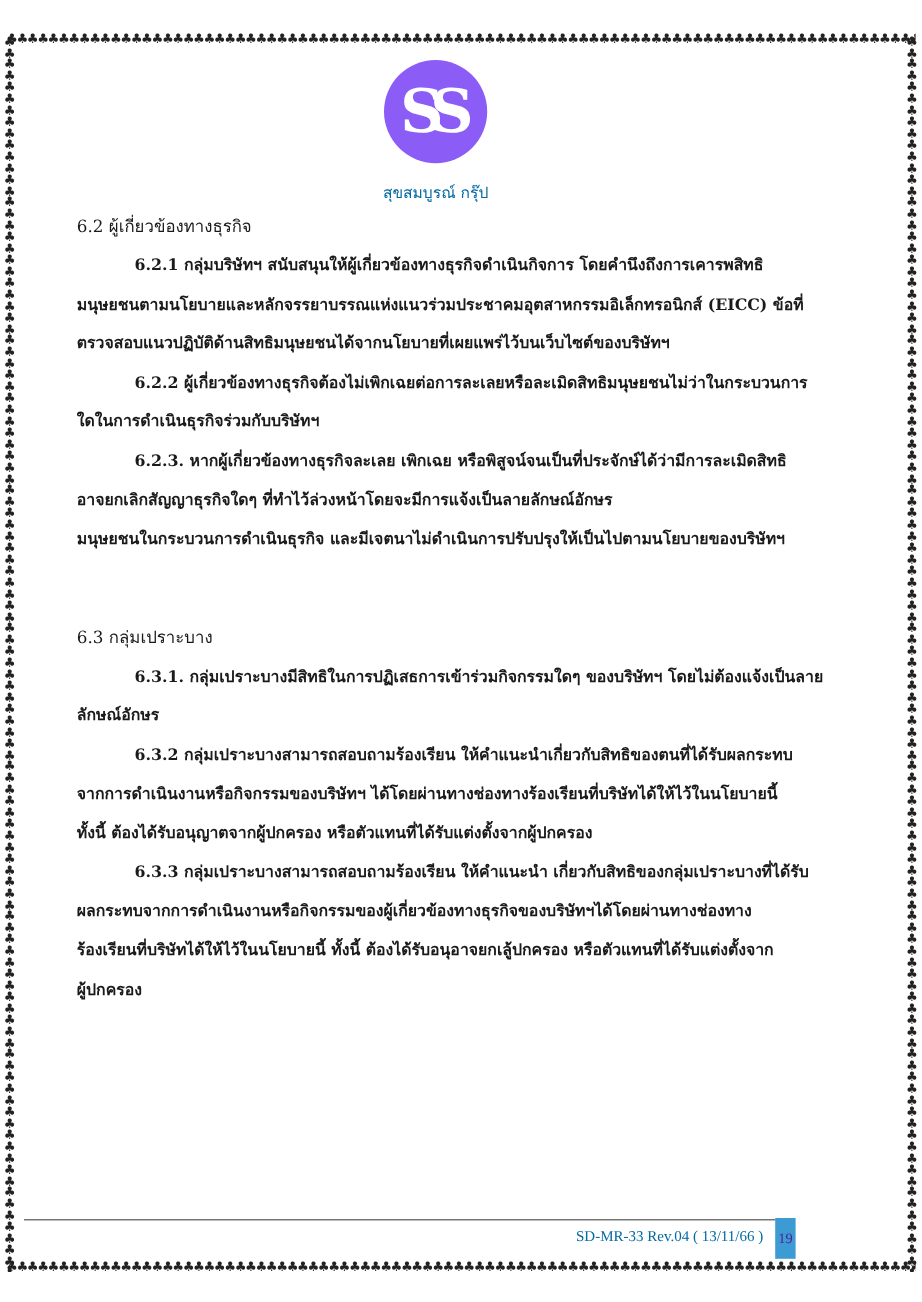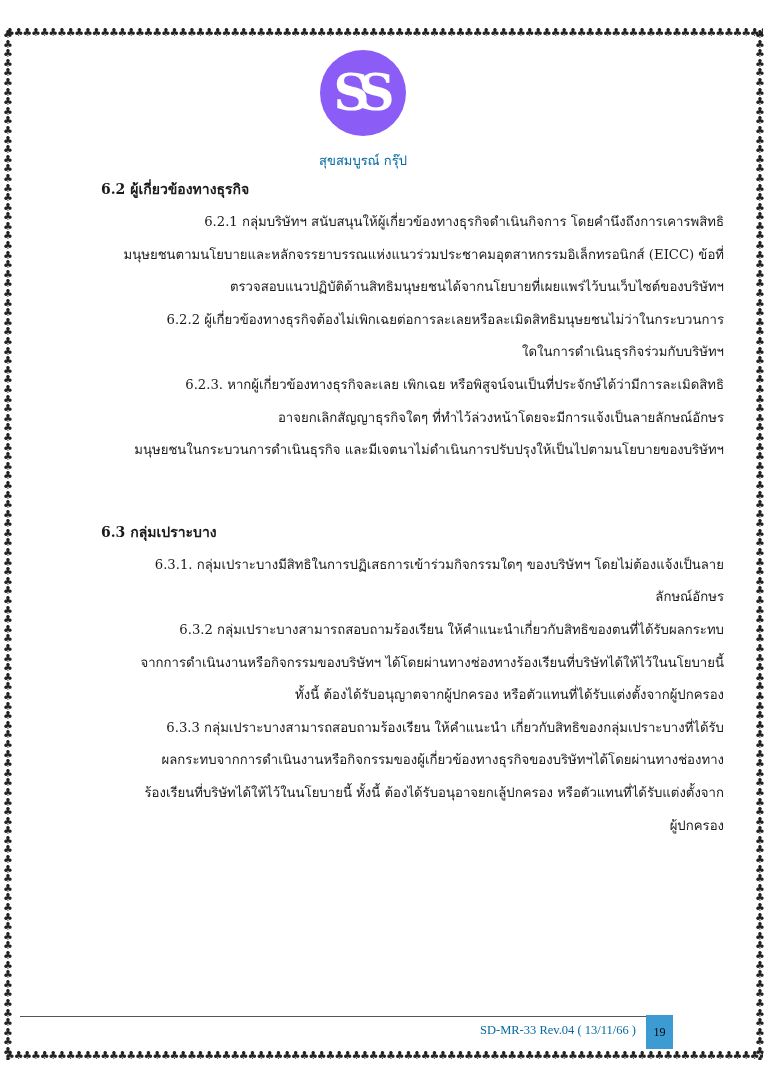--- a/index.html
+++ b/index.html
@@ -26,34 +26,34 @@
   .logo-ss {
     position: absolute; left: 0; top: 0; width: 86px; height: 86px; text-align: center;
     line-height: 86px; font-family: "DejaVu Serif", serif; font-weight: bold; font-size: 50px;
     color: #ffffff; letter-spacing: -10px; text-indent: -8px;
   }
   .logo-caption {
     position: absolute; left: 300px; top: 150px; width: 126px; text-align: center;
     font-family: "DejaVu Sans", sans-serif; font-size: 13px; color: #0369a1;
   }
   .content { position: absolute; left: 64px; top: 172px; width: 660px; }
-  .heading { font-weight: bold; font-size: 14px; line-height: 34px; height: 34px; margin-left: 37px; }
-  .para { font-size: 13.2px; line-height: 32.6px; text-align: right; }
+  .heading { font-weight: normal; font-size: 14px; line-height: 34px; height: 34px; }
+  .para { font-size: 13.2px; line-height: 32.6px; text-align: left; font-weight: bold; }
   .para .indent { display: inline-block; width: 48px; }
   .gap { height: 48px; }
   .footer-line {
     position: absolute; left: 20px; top: 1016px; width: 626px; height: 1px; background: #555;
   }
   .footer-ref {
     position: absolute; left: 480px; top: 1023px; font-family: "Liberation Serif", serif;
     font-size: 12.5px; color: #0369a1; white-space: nowrap;
   }
   .page-num {
-    position: absolute; left: 646px; top: 1015px; width: 27px; height: 34px; background: #3d9bd3;
-    font-family: "Liberation Serif", serif; font-size: 12px; line-height: 34px; text-align: center; color: #000000;
+    position: absolute; left: 646px; top: 1015px; width: 17px; height: 34px; background: #3d9bd3;
+    font-family: "Liberation Serif", serif; font-size: 12px; line-height: 34px; text-align: center; color: #4c1d95;
   }
 </style>
 </head>
 <body>
 
 <div class="border-top">♣♣♣♣♣♣♣♣♣♣♣♣♣♣♣♣♣♣♣♣♣♣♣♣♣♣♣♣♣♣♣♣♣♣♣♣♣♣♣♣♣♣♣♣♣♣♣♣♣♣♣♣♣♣♣♣♣♣♣♣♣♣♣♣♣♣♣♣♣♣♣♣♣♣♣♣♣♣♣♣♣♣♣♣♣♣♣♣♣</div>
 <div class="border-bottom">♣♣♣♣♣♣♣♣♣♣♣♣♣♣♣♣♣♣♣♣♣♣♣♣♣♣♣♣♣♣♣♣♣♣♣♣♣♣♣♣♣♣♣♣♣♣♣♣♣♣♣♣♣♣♣♣♣♣♣♣♣♣♣♣♣♣♣♣♣♣♣♣♣♣♣♣♣♣♣♣♣♣♣♣♣♣♣♣♣</div>
 <div class="border-left">♣♣♣♣♣♣♣♣♣♣♣♣♣♣♣♣♣♣♣♣♣♣♣♣♣♣♣♣♣♣♣♣♣♣♣♣♣♣♣♣♣♣♣♣♣♣♣♣♣♣♣♣♣♣♣♣♣♣♣♣♣♣♣♣♣♣♣♣♣♣♣♣♣♣♣♣♣♣♣♣♣♣♣♣♣♣♣♣♣♣♣♣♣♣♣♣♣♣♣♣♣♣♣♣♣♣♣♣♣♣♣♣</div>
 <div class="border-right">♣♣♣♣♣♣♣♣♣♣♣♣♣♣♣♣♣♣♣♣♣♣♣♣♣♣♣♣♣♣♣♣♣♣♣♣♣♣♣♣♣♣♣♣♣♣♣♣♣♣♣♣♣♣♣♣♣♣♣♣♣♣♣♣♣♣♣♣♣♣♣♣♣♣♣♣♣♣♣♣♣♣♣♣♣♣♣♣♣♣♣♣♣♣♣♣♣♣♣♣♣♣♣♣♣♣♣♣♣♣♣♣</div>
 

